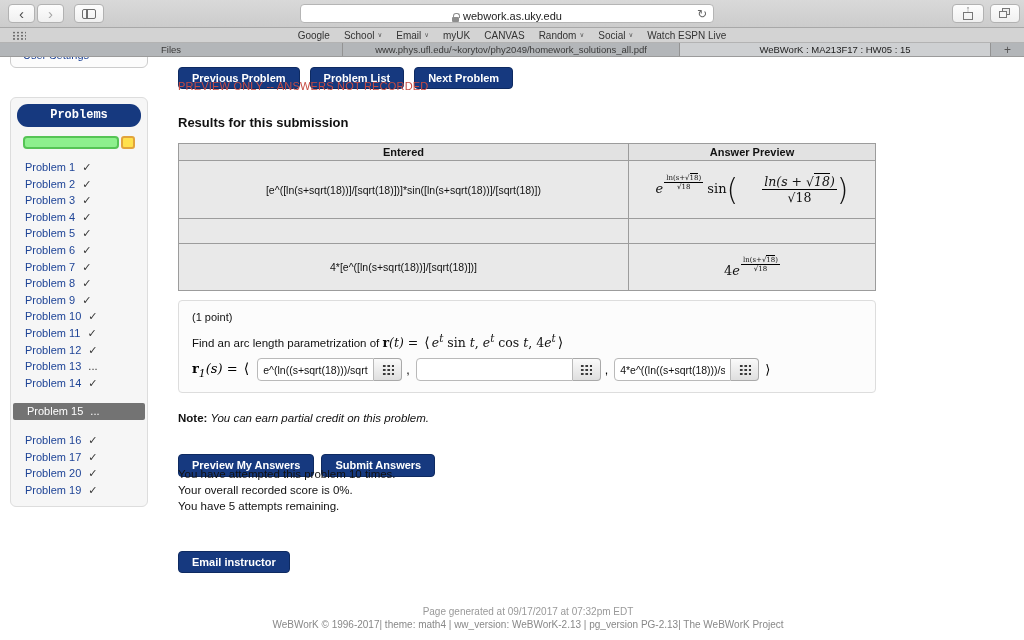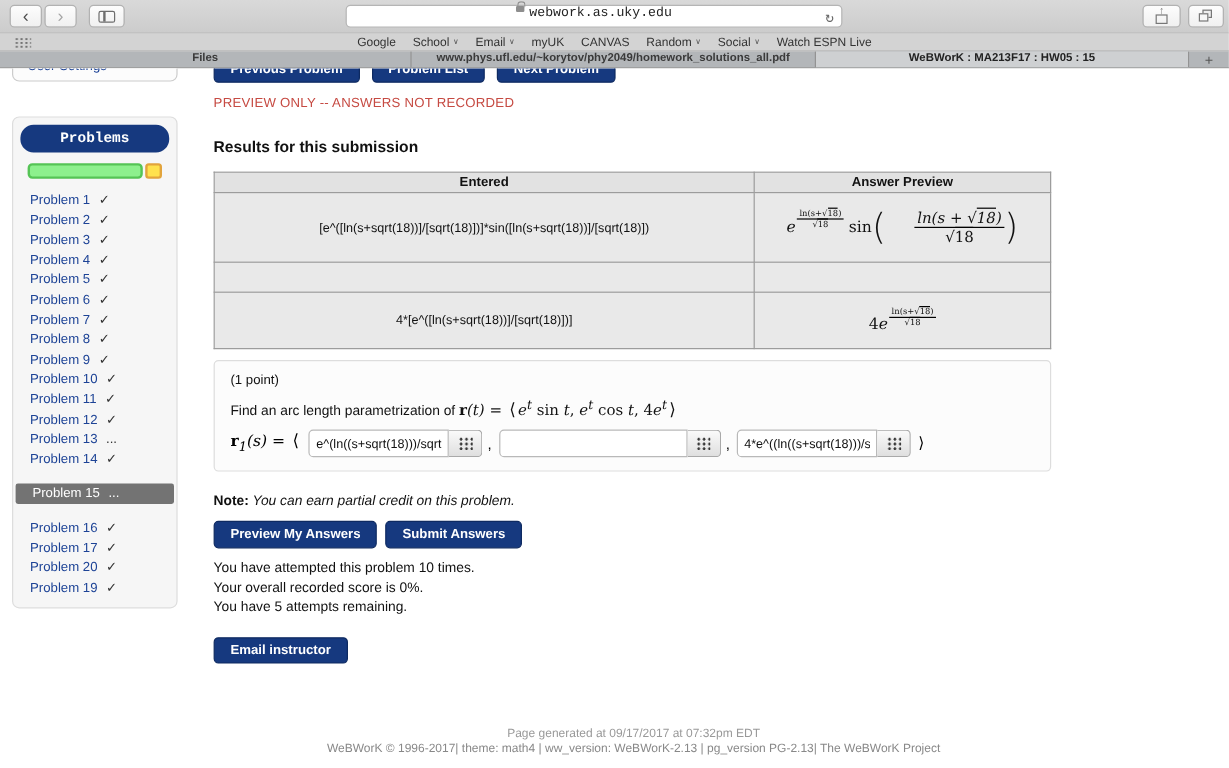--- a/index.html
+++ b/index.html
@@ -9,23 +9,23 @@
   
   .toolbar { position:absolute; left:0; top:0; width:1024px; height:28px;
     background:linear-gradient(#d9d9d9,#cccccc); border-bottom:1px solid #a8a8a8; }
   .tb-btn { position:absolute; top:4px; height:19px; background:linear-gradient(#fdfdfd,#f0f0f0);
     border:1px solid #b2b2b2; border-radius:4px; display:flex; align-items:center; justify-content:center; }
   .btn-back   { left:8px;  width:27px; color:#4c4c4c; font-size:15px; line-height:1; }
   .btn-fwd    { left:37px; width:27px; color:#a5a5a5; font-size:15px; line-height:1; }
   .btn-side   { left:74px; width:30px; }
   .side-ico { width:14px; height:10px; border:1.4px solid #6e6e6e; border-radius:2px; position:relative; }
   .side-ico::after { content:""; position:absolute; left:3.2px; top:0; bottom:0; width:1.4px; background:#6e6e6e; }
-  .urlfield { position:absolute; left:288px; top:4px; width:414px; height:19px; background:#fff;
-    border:1px solid #b5b5b5; border-radius:4px; display:flex; align-items:flex-start; justify-content:center;
-    font-size:11px; color:#222;font-family:Liberation Mono, monospace; }
+  .urlfield { position:absolute; left:300px; top:4px; width:414px; height:19px; background:#fff;
+    border:1px solid #b5b5b5; border-radius:4px; display:flex; align-items:flex-end; justify-content:center;
+    font-size:11px; color:#222; }
   .lock { display:inline-block; width:7px; height:5px; background:#8e8e8e; border-radius:1px; position:relative; margin-right:4px; }
   .lock::before { content:""; position:absolute; left:1px; top:-3.6px; width:4.6px; height:4px;
     border:1.2px solid #8e8e8e; border-bottom:none; border-radius:3px 3px 0 0; }
   .reload { position:absolute; right:6px; top:2px; font-size:12px; color:#666; }
   .btn-share { left:952px; width:32px; }
   .share-ico { position:relative; width:11px; height:12px; }
   .share-ico .box { position:absolute; left:0.5px; top:4px; width:10px; height:8px; border:1.2px solid #777; }
   .share-ico .arr { position:absolute; left:0; top:-4px; width:11px; text-align:center; font-size:9px; color:#777; }
   .btn-tabs { left:990px; width:30px; }
   .tabs-ico { position:relative; width:12px; height:11px; }
@@ -36,22 +36,22 @@
   .bookmarks { position:absolute; left:0; top:28px; width:1024px; height:15px;
     background:#d3d3d3; border-bottom:1px solid #b3b3b3; display:flex; align-items:center; }
   .bm-grid { position:absolute; left:12px; top:3px; width:14px; height:9px;
     background-image:radial-gradient(#707070 0.9px, transparent 1px); background-size:4px 3.2px; }
   .bm-items { margin:0 auto; display:flex; gap:14px; align-items:center; }
   .bm-item { font-size:10px; color:#333; display:flex; align-items:center; white-space:nowrap; }
   .bm-chev { font-size:6.5px; color:#555; margin-left:3px; }
 
   .tabbar { position:absolute; left:0; top:43px; width:1024px; height:14px; background:#b3b6b9;
     border-bottom:1px solid #9b9b9b; display:flex; }
-  .tab { height:100%; font-size:9.5px; color:#3a3a3a; display:flex; justify-content:center;
-    border-right:1px solid #939393; overflow:hidden; white-space:nowrap;font-weight:bold; }
+  .tab { height:100%; font-size:9.5px; color:#3a3a3a; display:flex; align-items:center; justify-content:center;
+    border-right:1px solid #939393; overflow:hidden; white-space:nowrap; }
   .tab.active { background:#ced0d2; color:#222; }
   .tab-files { width:343px; }
   .tab-pdf { width:337px; }
   .tab-ww { width:311px; }
   .tab-new { flex:1; color:#555; font-size:12px; display:flex; align-items:center; justify-content:center; }
 
   
   .page { position:absolute; left:0; top:57px; width:1024px; height:583px; background:#fff; overflow:hidden; }
 
   
@@ -69,21 +69,21 @@
   .pg-yellow { width:14px; background:#ffe14d; border:2px solid #e2a43c; border-radius:3px; margin-left:2px; }
   .prob-list { margin-top:10px; }
   .prob-item { height:16.6px; line-height:16.6px; padding-left:14px; font-size:11px; color:#1d4396; cursor:pointer; }
   .prob-item .prob-status { margin-left:4px; color:#333; }
   .prob-item.selected { background:#737373; color:#fff; margin:12px 2px; border-radius:2px; }
   .prob-item.selected .prob-status { color:#fff; }
 
   
   .navbtns { position:absolute; left:178px; top:-10px; display:flex; gap:10px; }
   .btn-navy { background:#16397f; color:#fff; border:1px solid #0e2a61; border-radius:4px;
-    font-size:11px; font-weight:600; height:22px; line-height:20px; padding:0 13px; text-align:left; }
+    font-size:11px; font-weight:600; height:22px; line-height:20px; padding:0 13px; text-align:left;margin-top:20px; }
   .warning { position:absolute; left:178px; top:23px; font-size:11px; color:#c64a42; letter-spacing:0.2px; }
   .results-title { position:absolute; left:178px; top:58px; font-size:13px; font-weight:bold; color:#111; }
 
   .rtable { position:absolute; left:178px; top:86px; width:698px; border-collapse:collapse;padding-left:33px; }
   .rtable th, .rtable td { border:1px solid #9c9c9c; }
   .rtable th { background:#e2e2e2; height:17px; font-size:11px; font-weight:bold; color:#111; text-align:center; }
   .rtable td { background:#e9e9e9; text-align:center; font-size:10.5px; color:#111; }
   .col-ent { width:450px; }
   .row-tall1 td { height:58px; }
   .row-empty td { height:25px; }

